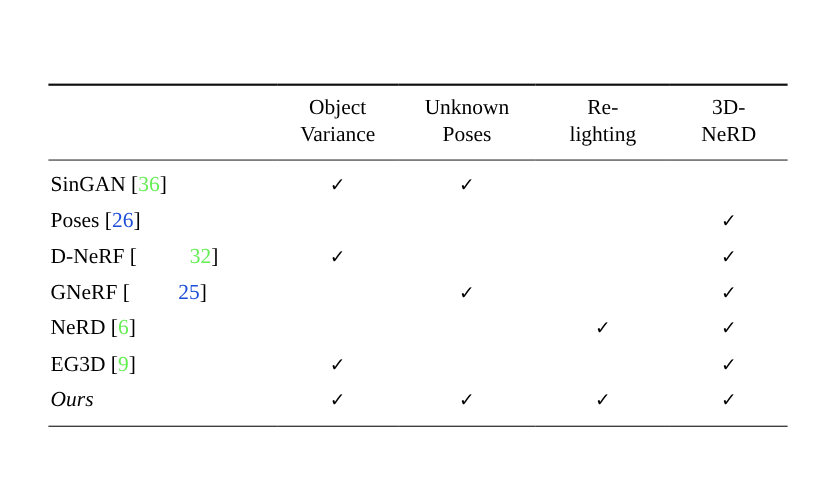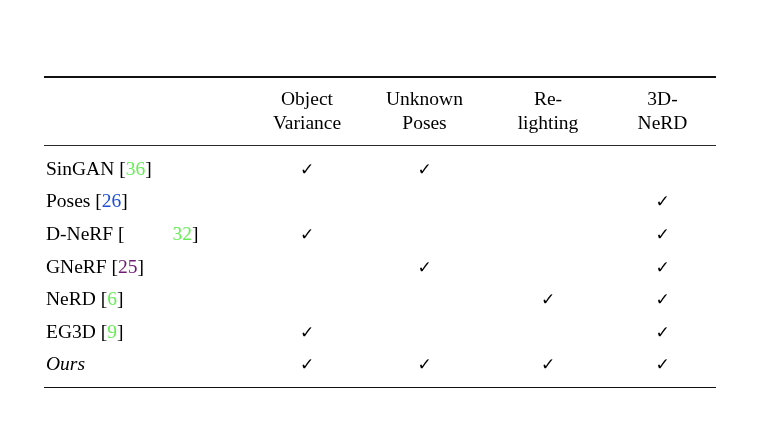--- a/index.html
+++ b/index.html
@@ -158,21 +158,21 @@
           <td class="feat-cell"><span class="check">✓</span></td>
         </tr>
         <tr class="data-row">
           <td class="row-label"><span>D-NeRF</span> <span class="bracket">[</span><span class="cite" style="color: rgb(102, 238, 85); margin-left: 48px;">32</span><span class="bracket">]</span></td>
           <td class="feat-cell"><span class="check">✓</span></td>
           <td class="feat-cell"><span class="check off">✓</span></td>
           <td class="feat-cell"><span class="check off">✓</span></td>
           <td class="feat-cell"><span class="check">✓</span></td>
         </tr>
         <tr class="data-row">
-          <td class="row-label"><span>GNeRF</span> <span class="bracket">[</span><span class="cite" style="color: #701a75;">25</span><span class="bracket">]</span></td>
+          <td class="row-label"><span>GNeRF</span> <span class="bracket">[</span><span class="cite" style="color: #1d4ed8; margin-left: 44px;">25</span><span class="bracket">]</span></td>
           <td class="feat-cell"><span class="check off">✓</span></td>
           <td class="feat-cell"><span class="check">✓</span></td>
           <td class="feat-cell"><span class="check off">✓</span></td>
           <td class="feat-cell"><span class="check">✓</span></td>
         </tr>
         <tr class="data-row">
           <td class="row-label"><span>NeRD</span> <span class="bracket">[</span><span class="cite" style="color: rgb(102, 238, 85);">6</span><span class="bracket">]</span></td>
           <td class="feat-cell"><span class="check off">✓</span></td>
           <td class="feat-cell"><span class="check off">✓</span></td>
           <td class="feat-cell"><span class="check">✓</span></td>

